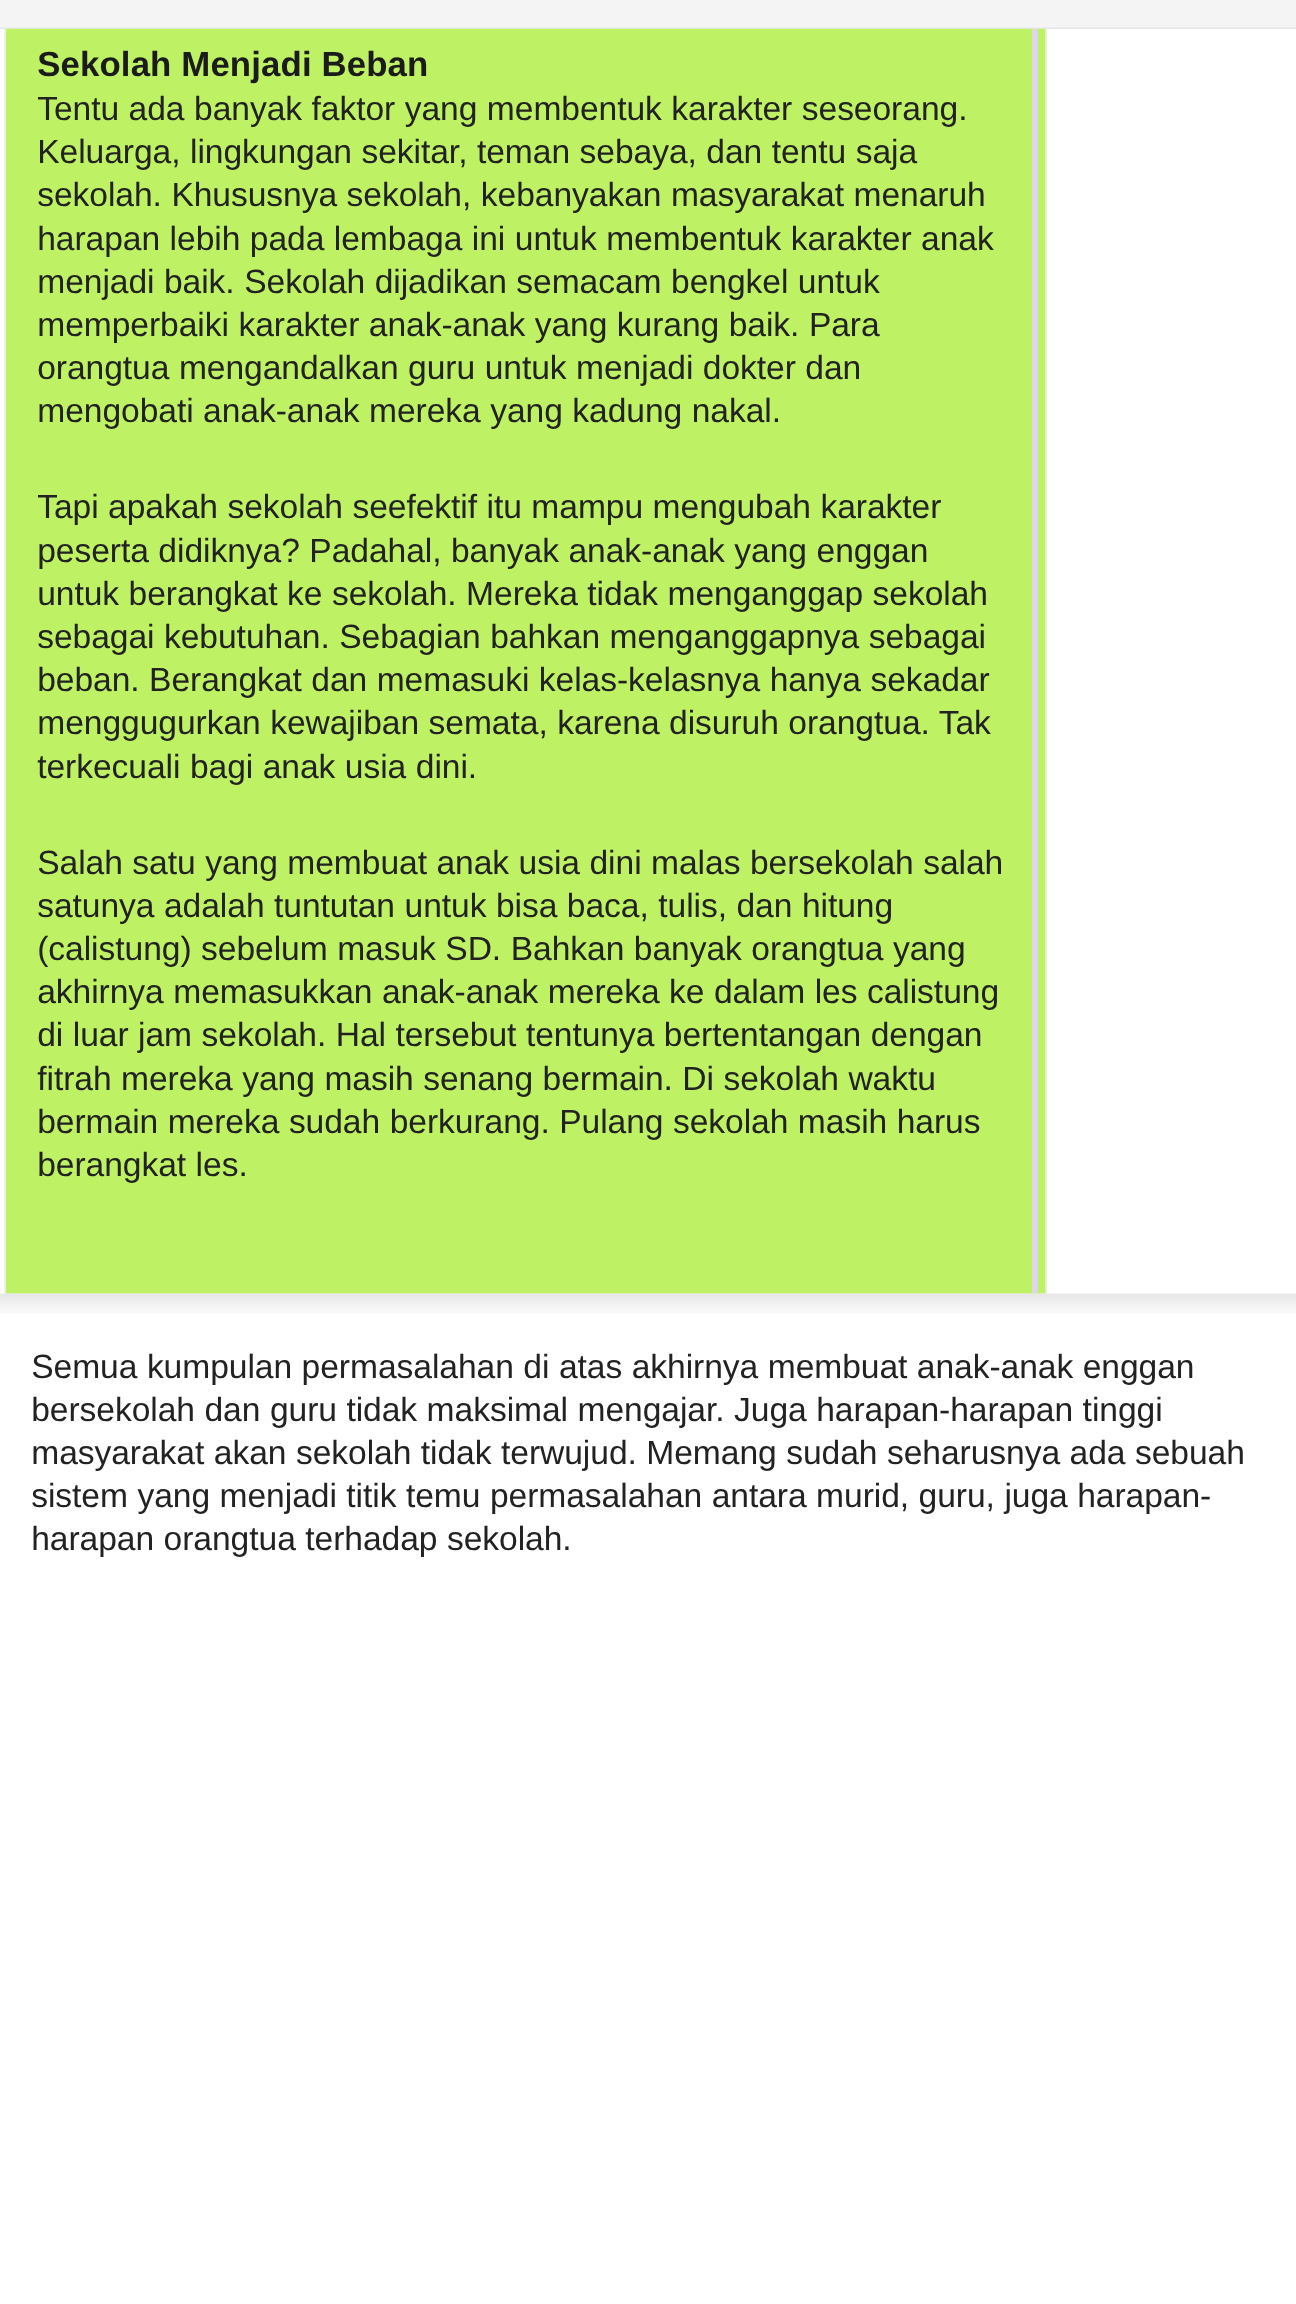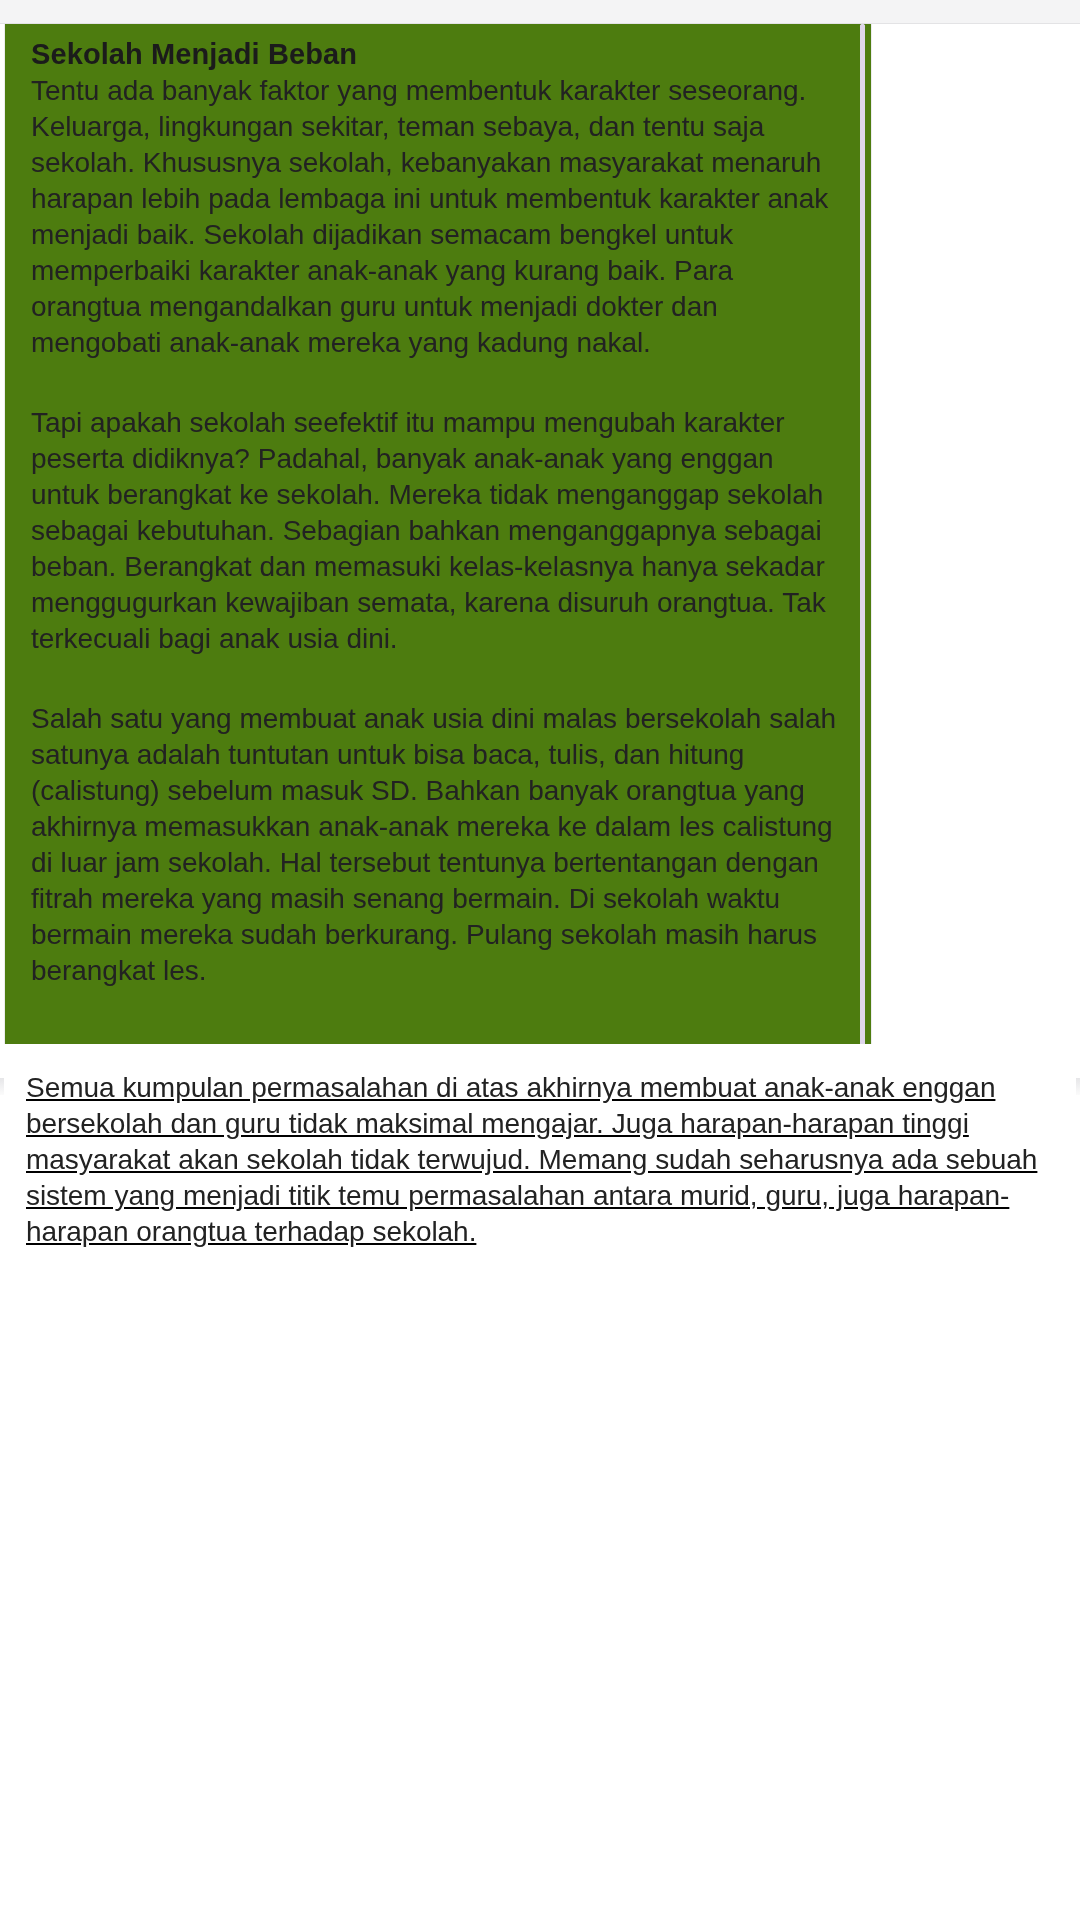--- a/index.html
+++ b/index.html
@@ -44,21 +44,21 @@
   }
   .top-chrome-clip .spacer { flex: 0 0 360px; }
 
   
   .article-card {
     position: absolute;
     top: 24px;
     left: 4px;
     width: 868px;
     height: 1054px;
-    background: #4d7c0f;
+    background: #bef264;
     box-sizing: border-box;
     border-left: 1px solid #ececed;
     border-right: 1px solid #ececed;
     box-shadow: 0 1px 0 rgba(0,0,0,.04);
     overflow: hidden;
   }
 
   .article-title {
     margin: 0;
     padding: 11px 0 0 26px;
@@ -112,27 +112,26 @@
     top: 1078px;
     left: 0;
     width: 1080px;
     height: 17px;
     background: linear-gradient(to bottom, #e6e6e8 0%, #f2f2f3 55%, #fbfbfb 100%);
   }
 
   
   .trailing-section {
     position: absolute;
-    top: 1044px;
+    top: 1095px;
     left: 4px;
     width: 1072px;
     background: #ffffff;
     box-sizing: border-box;
     padding: 26px 28px 0 22px;
-    text-decoration: underline;
   }
 
   
   .page-filler {
     position: absolute;
     top: 1345px;
     left: 0;
     width: 1080px;
     height: 575px;
     background: #ffffff;

